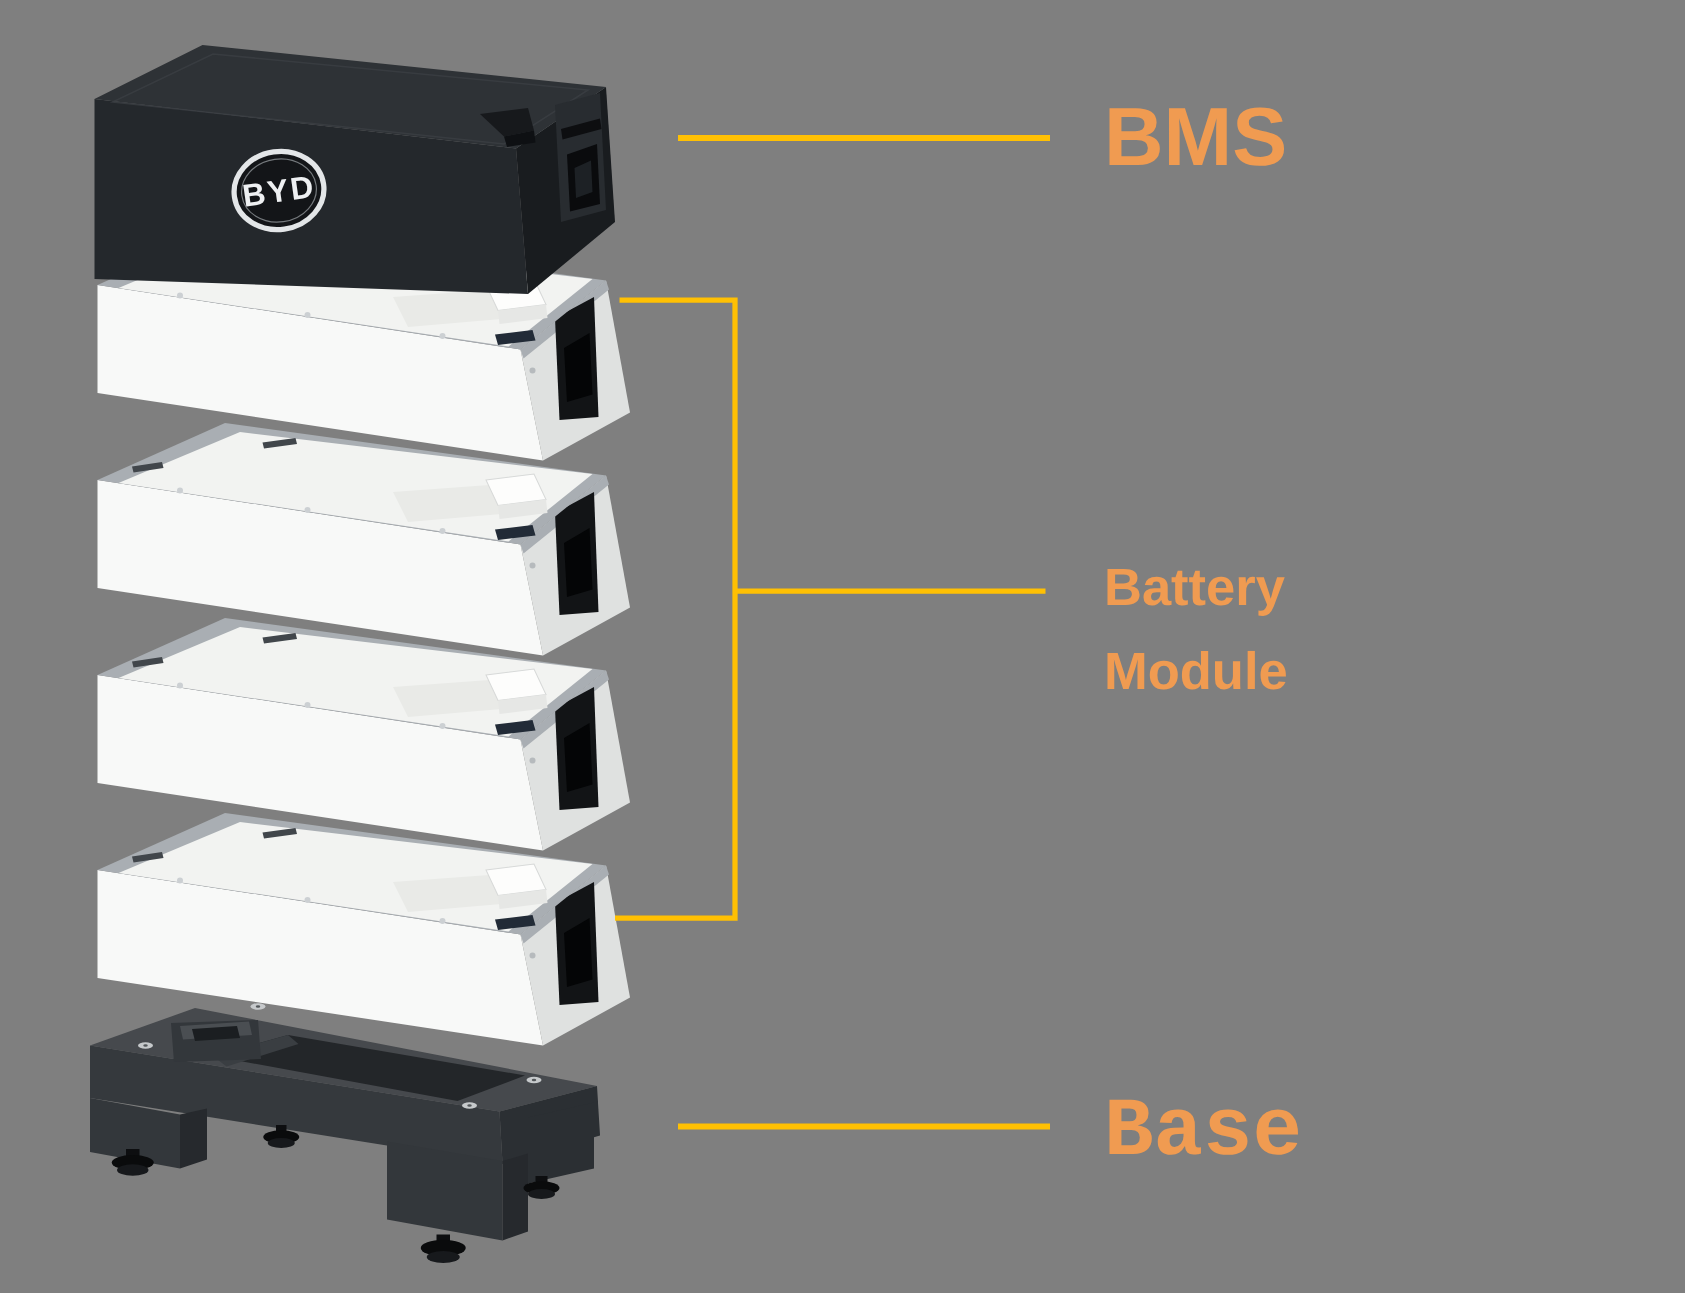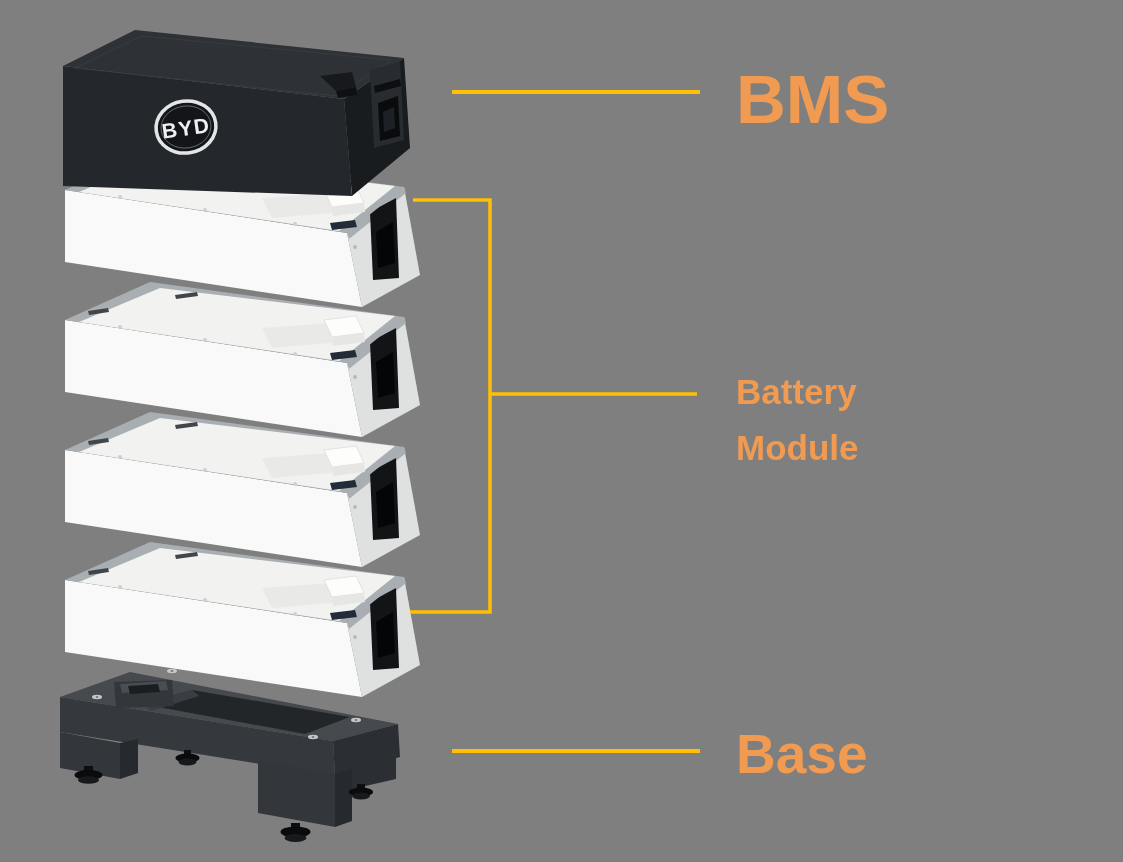--- a/index.html
+++ b/index.html
@@ -13,23 +13,23 @@
   #illustration{position:absolute;left:0;top:0;}
   .leader{stroke:var(--gold,#ffc003);fill:none;}
   .lbl{
     position:absolute;
     color:var(--orange,#f09b51);
     font-weight:bold;
     font-family:"Liberation Sans", sans-serif;
     white-space:normal;
     line-height:1.12;
   }
-  .lbl-bms{left:736px;top:61px;font-size:69px;}
+  .lbl-bms{left:736px;top:61px;font-size:55px;}
   .lbl-bat{left:736px;top:364px;font-size:35px;line-height:56px;width:250px;}
-  .lbl-base{left:736px;top:724px;font-size:55px;}
+  .lbl-base{left:736px;top:724px;font-size:55px;font-family:Liberation Mono, monospace;}
 </style>
 </head>
 <body>
 
 <div id="canvas" style="--bg: #7f7f7f; --gold: #ffc003; --orange: #f09b51;">
 
   <svg id="illustration" width="1123" height="862" viewBox="0 0 1123 862" xmlns="http://www.w3.org/2000/svg" xmlns:xlink="http://www.w3.org/1999/xlink">
 
     <defs>
       <g id="battery-module-shape">

